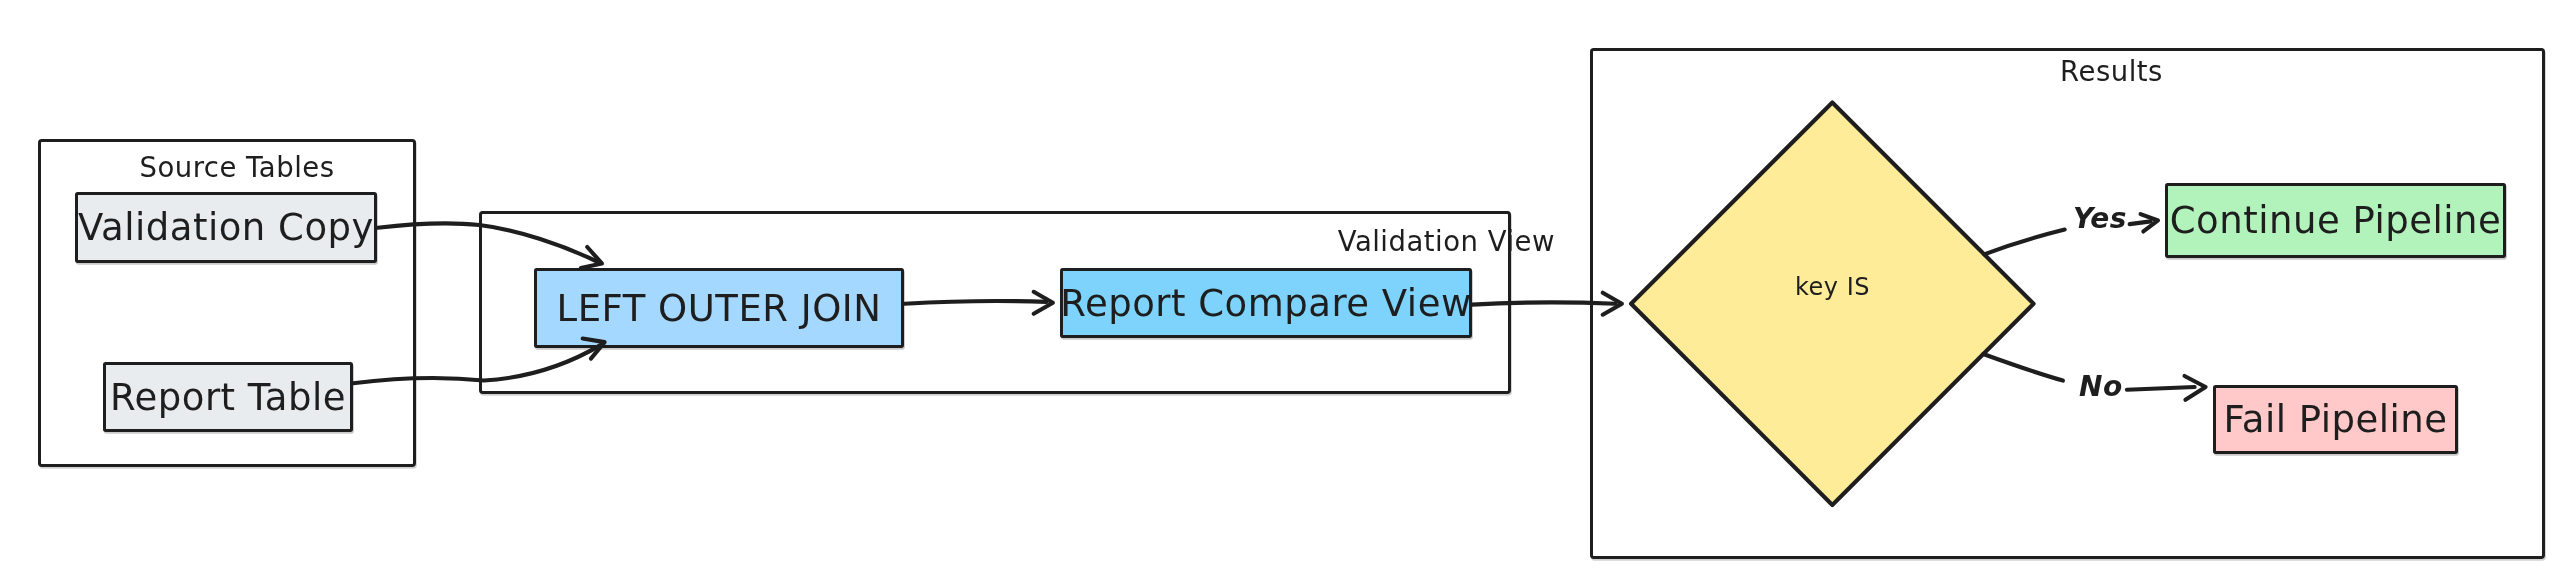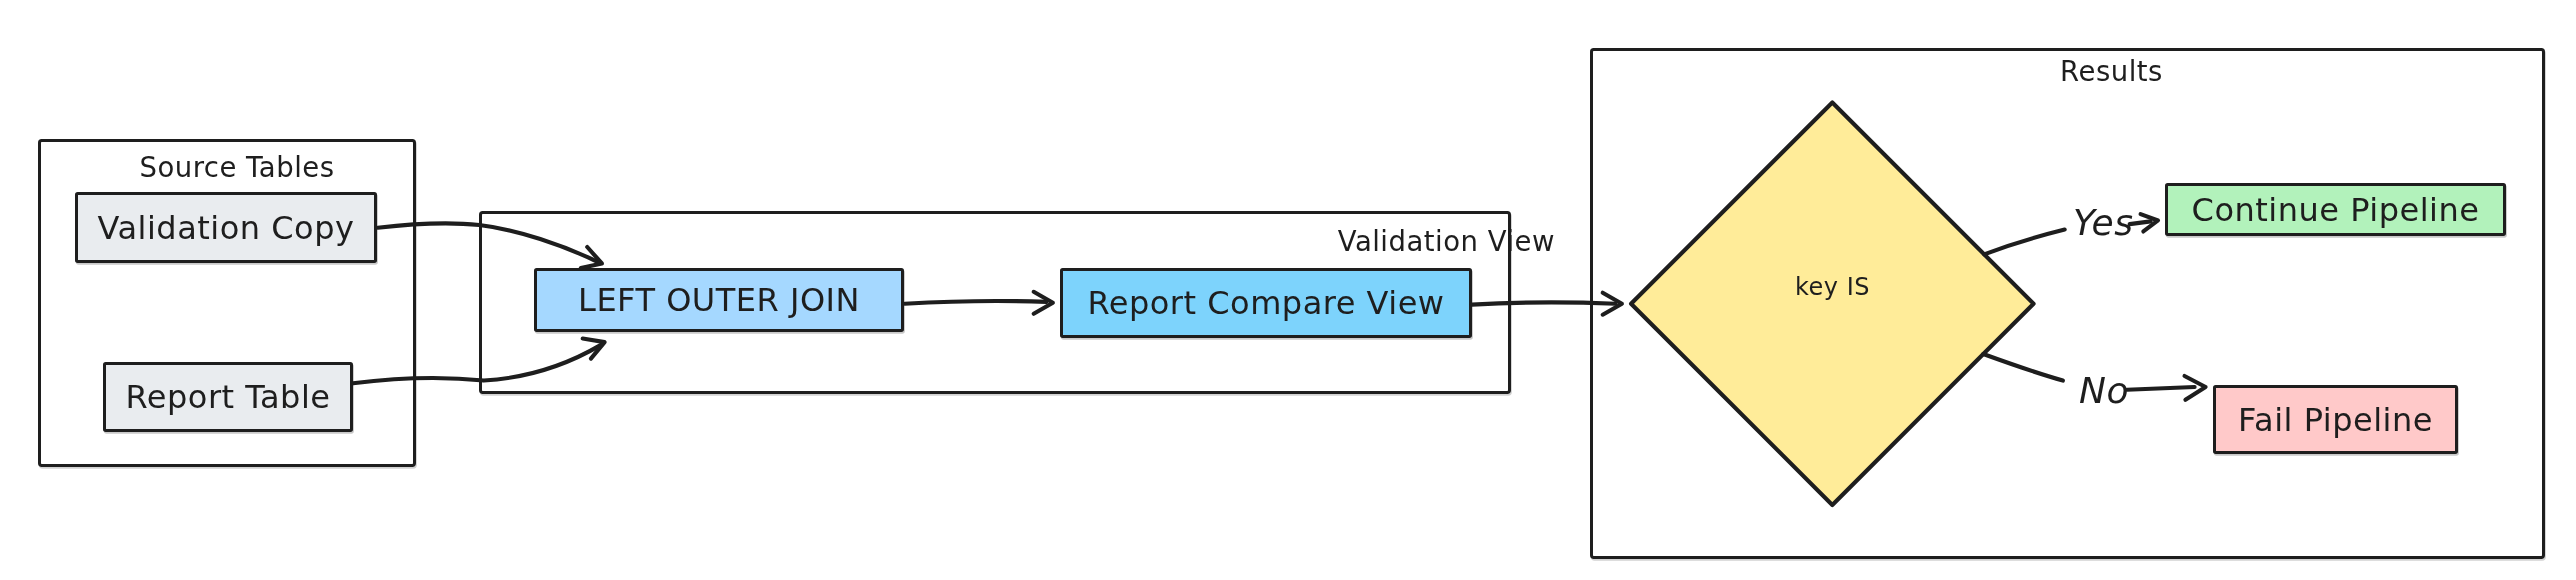--- a/index.html
+++ b/index.html
@@ -29,21 +29,21 @@
     white-space:nowrap;
     padding-left:44px;
   }
   
   .node{
     position:absolute;
     border:3.7px solid #1e1e1e;
     border-radius:2.7px;
     box-sizing:border-box;
     display:flex;align-items:center;justify-content:center;
-    font-size:32px;
+    font-size:37px;
     font-weight:500;
     letter-spacing:0.5px;
     white-space:nowrap;
     box-shadow:0.9px 1.8px 0 0 #c9c9c9;
   }
   
   svg.overlay{
     position:absolute;left:0;top:0;width:2576px;height:580px;
     pointer-events:none;
   }
@@ -63,40 +63,40 @@
     position:absolute;
     left:1695px;top:267px;width:275px;
     text-align:center;
     font-size:24px;
     font-weight:500;
     line-height:41px;
     letter-spacing:0.5px;
   }
   .elabel{
     position:absolute;
-    font-size:36px;
+    font-size:28px;
     font-style:italic;
-    font-weight:400;
+    font-weight:700;
     letter-spacing:0.5px;
     white-space:nowrap;
   }
   
   #g-source     {left:38px;  top:139px; width:378px;  height:328px;}
   #g-validation {left:479px; top:211px; width:1032px; height:183px;}
   #g-results    {left:1590px;top:48px;  width:955px; height:511px;}
 
   #gl-source     {left:38px;  top:151px; width:310px;}
   #gl-validation {left:479px; top:225px; width:1032px;text-align:right;}
   #gl-results    {left:1590px;top:55px;  width:955px;}
 
   #n-validation-copy    {left:75px;   top:192px; width:302px; height:71px;}
   #n-report-table       {left:103px;  top:362px; width:250px; height:70px;}
-  #n-left-outer-join    {left:534px;  top:268px; width:370px; height:64px;}
+  #n-left-outer-join    {left:534px;  top:268px; width:370px; height:80px;}
   #n-report-compare-view{left:1060px; top:268px; width:412px; height:70px;}
-  #n-continue-pipeline  {left:2165px; top:183px; width:341px; height:53px;}
+  #n-continue-pipeline  {left:2165px; top:183px; width:341px; height:75px;}
   #n-fail-pipeline      {left:2213px; top:354px; width:245px; height:69px;}
 
   #lbl-yes {left:2073px; top:202px;}
   #lbl-no  {left:2079px; top:370px;}
 </style>
 </head>
 <body>
 
 <div class="canvas" style="background-color: rgb(255, 255, 255);">
 

